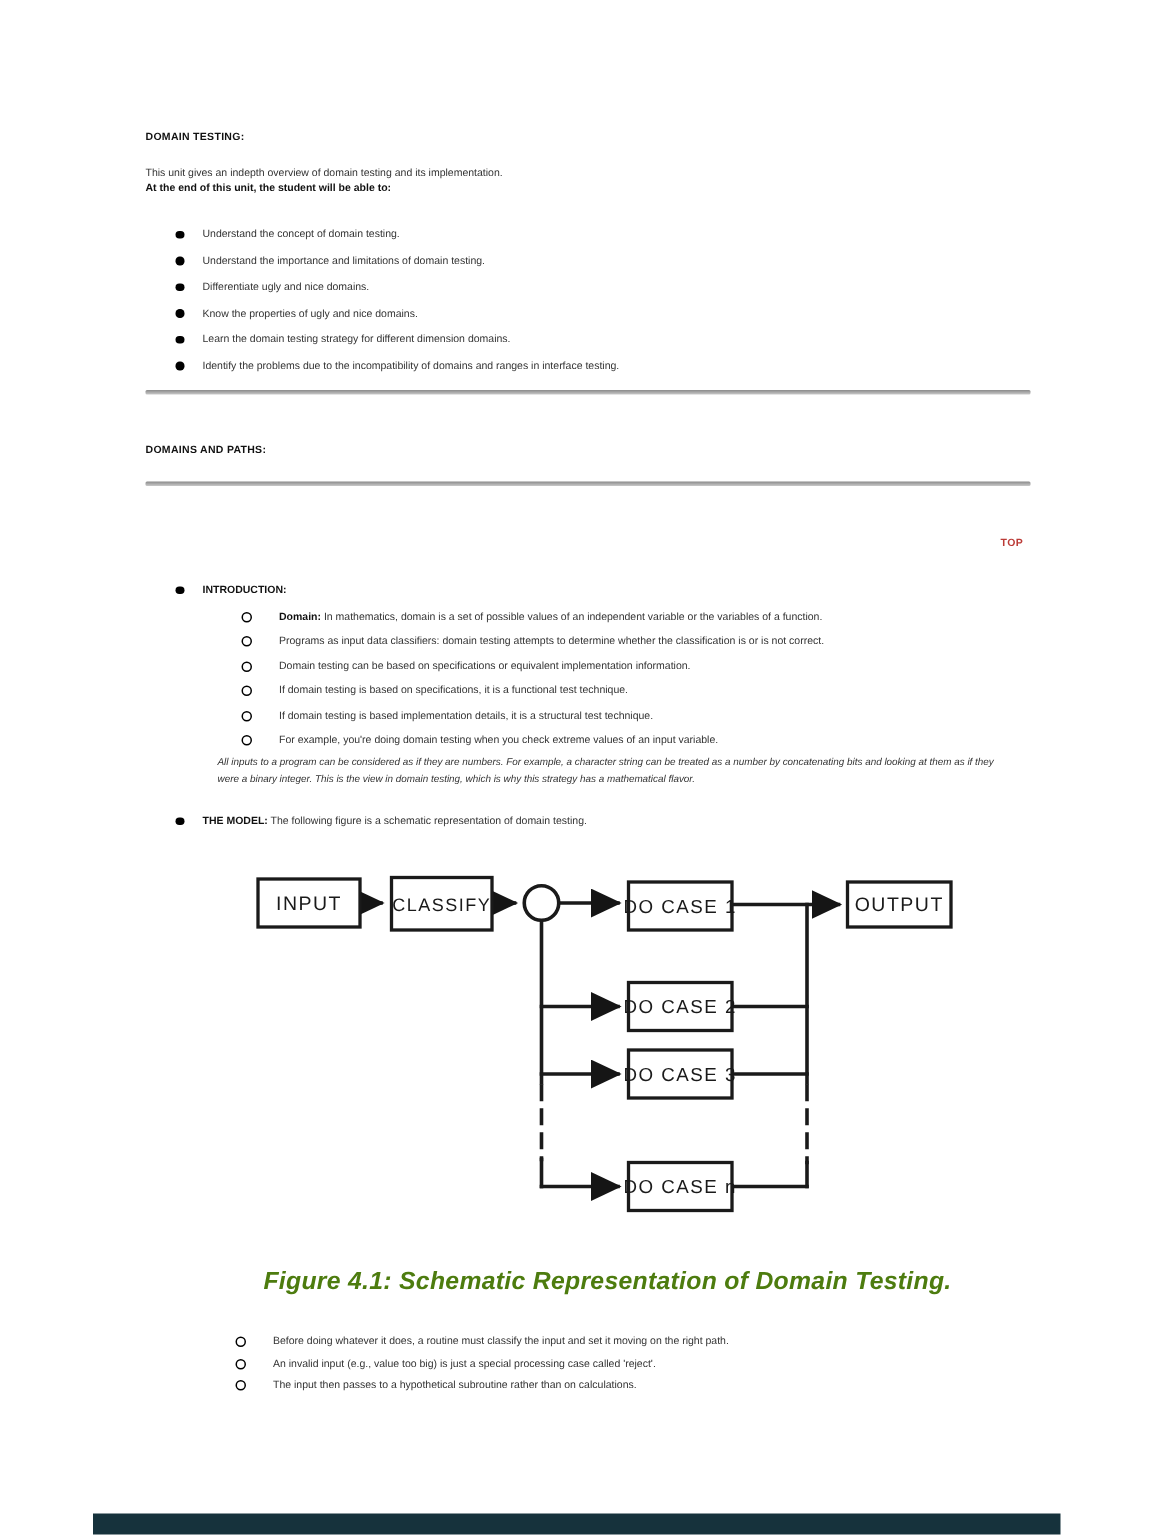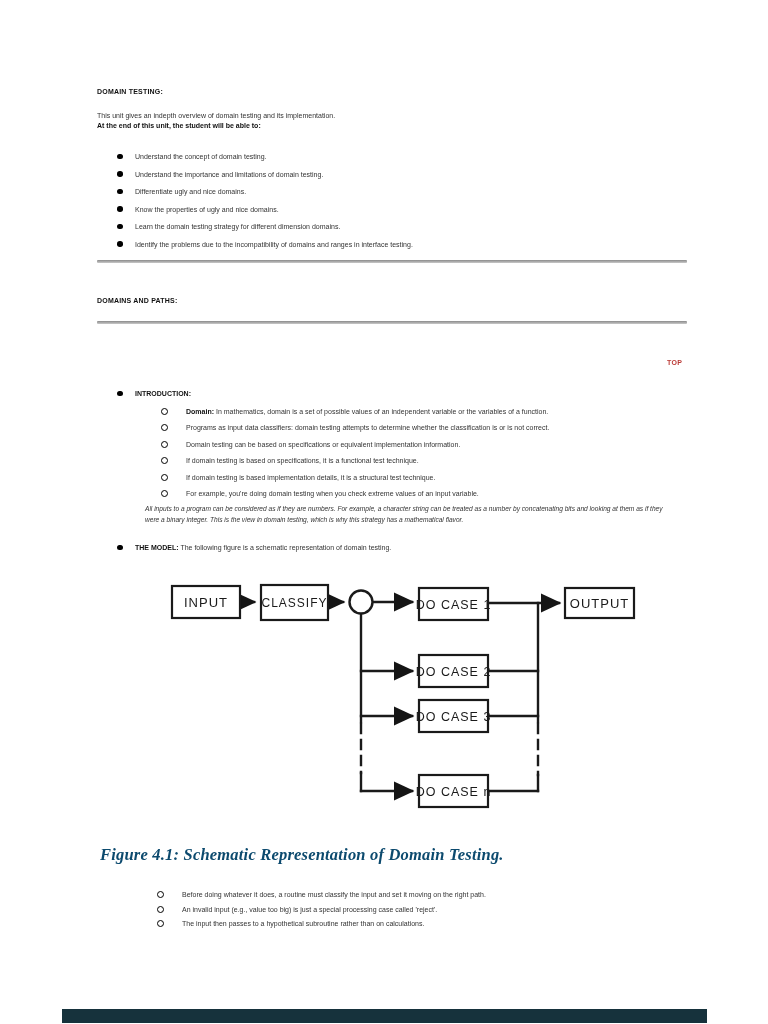--- a/index.html
+++ b/index.html
@@ -20,22 +20,22 @@
     position:absolute;left:20px;top:0.5px;width:5.5px;height:5.5px;border-radius:50%;background:#000;
   }
   ul.l2{list-style:none;margin:0;padding:0;}
   ul.l2 > li{position:relative;margin:0 0 9.5px 0;font-size:7px;color:#333;padding-left:47px;}
   ul.l2 > li .ring{
     position:absolute;left:22px;top:0px;width:5px;height:5px;border-radius:50%;
     border:1.4px solid #000;background:#fff;
   }
   .note{font-size:6.6px;font-style:italic;color:#333;line-height:1.7;}
   .caption{
-    font-size:16.5px;font-weight:bold;font-style:italic;color:#0c4a6e;
-    text-align:left;letter-spacing:.2px;font-family:Liberation Serif, serif;
+    font-size:16.5px;font-weight:bold;font-style:italic;color:#4d7c0f;
+    text-align:center;letter-spacing:.2px;
   }
   svg text{
     font-family:"Liberation Sans","DejaVu Sans",sans-serif;
     font-size:13px;fill:#1a1a1a;letter-spacing:1px;font-weight:500;
   }
   .nextpage{height:14px;}
 </style>
 </head>
 <body>
 

